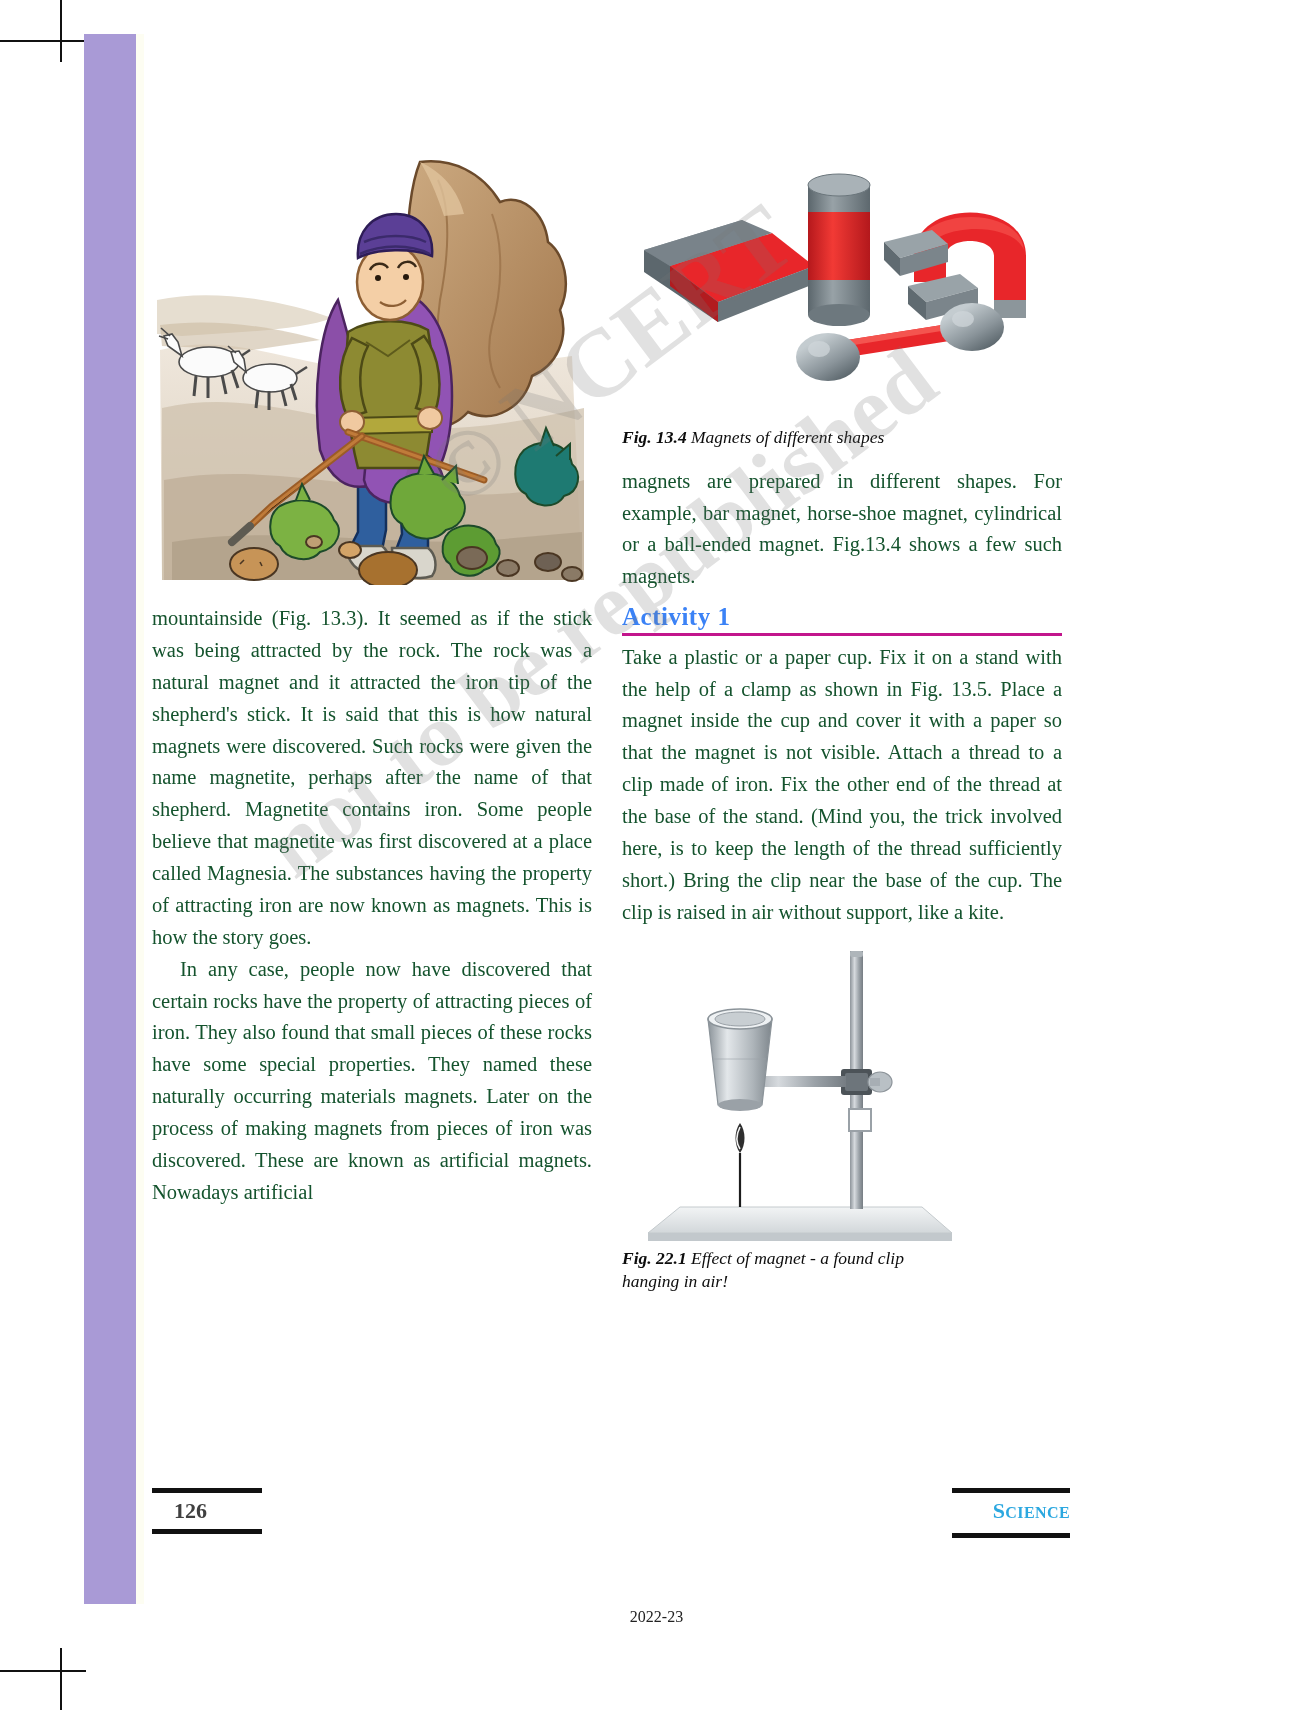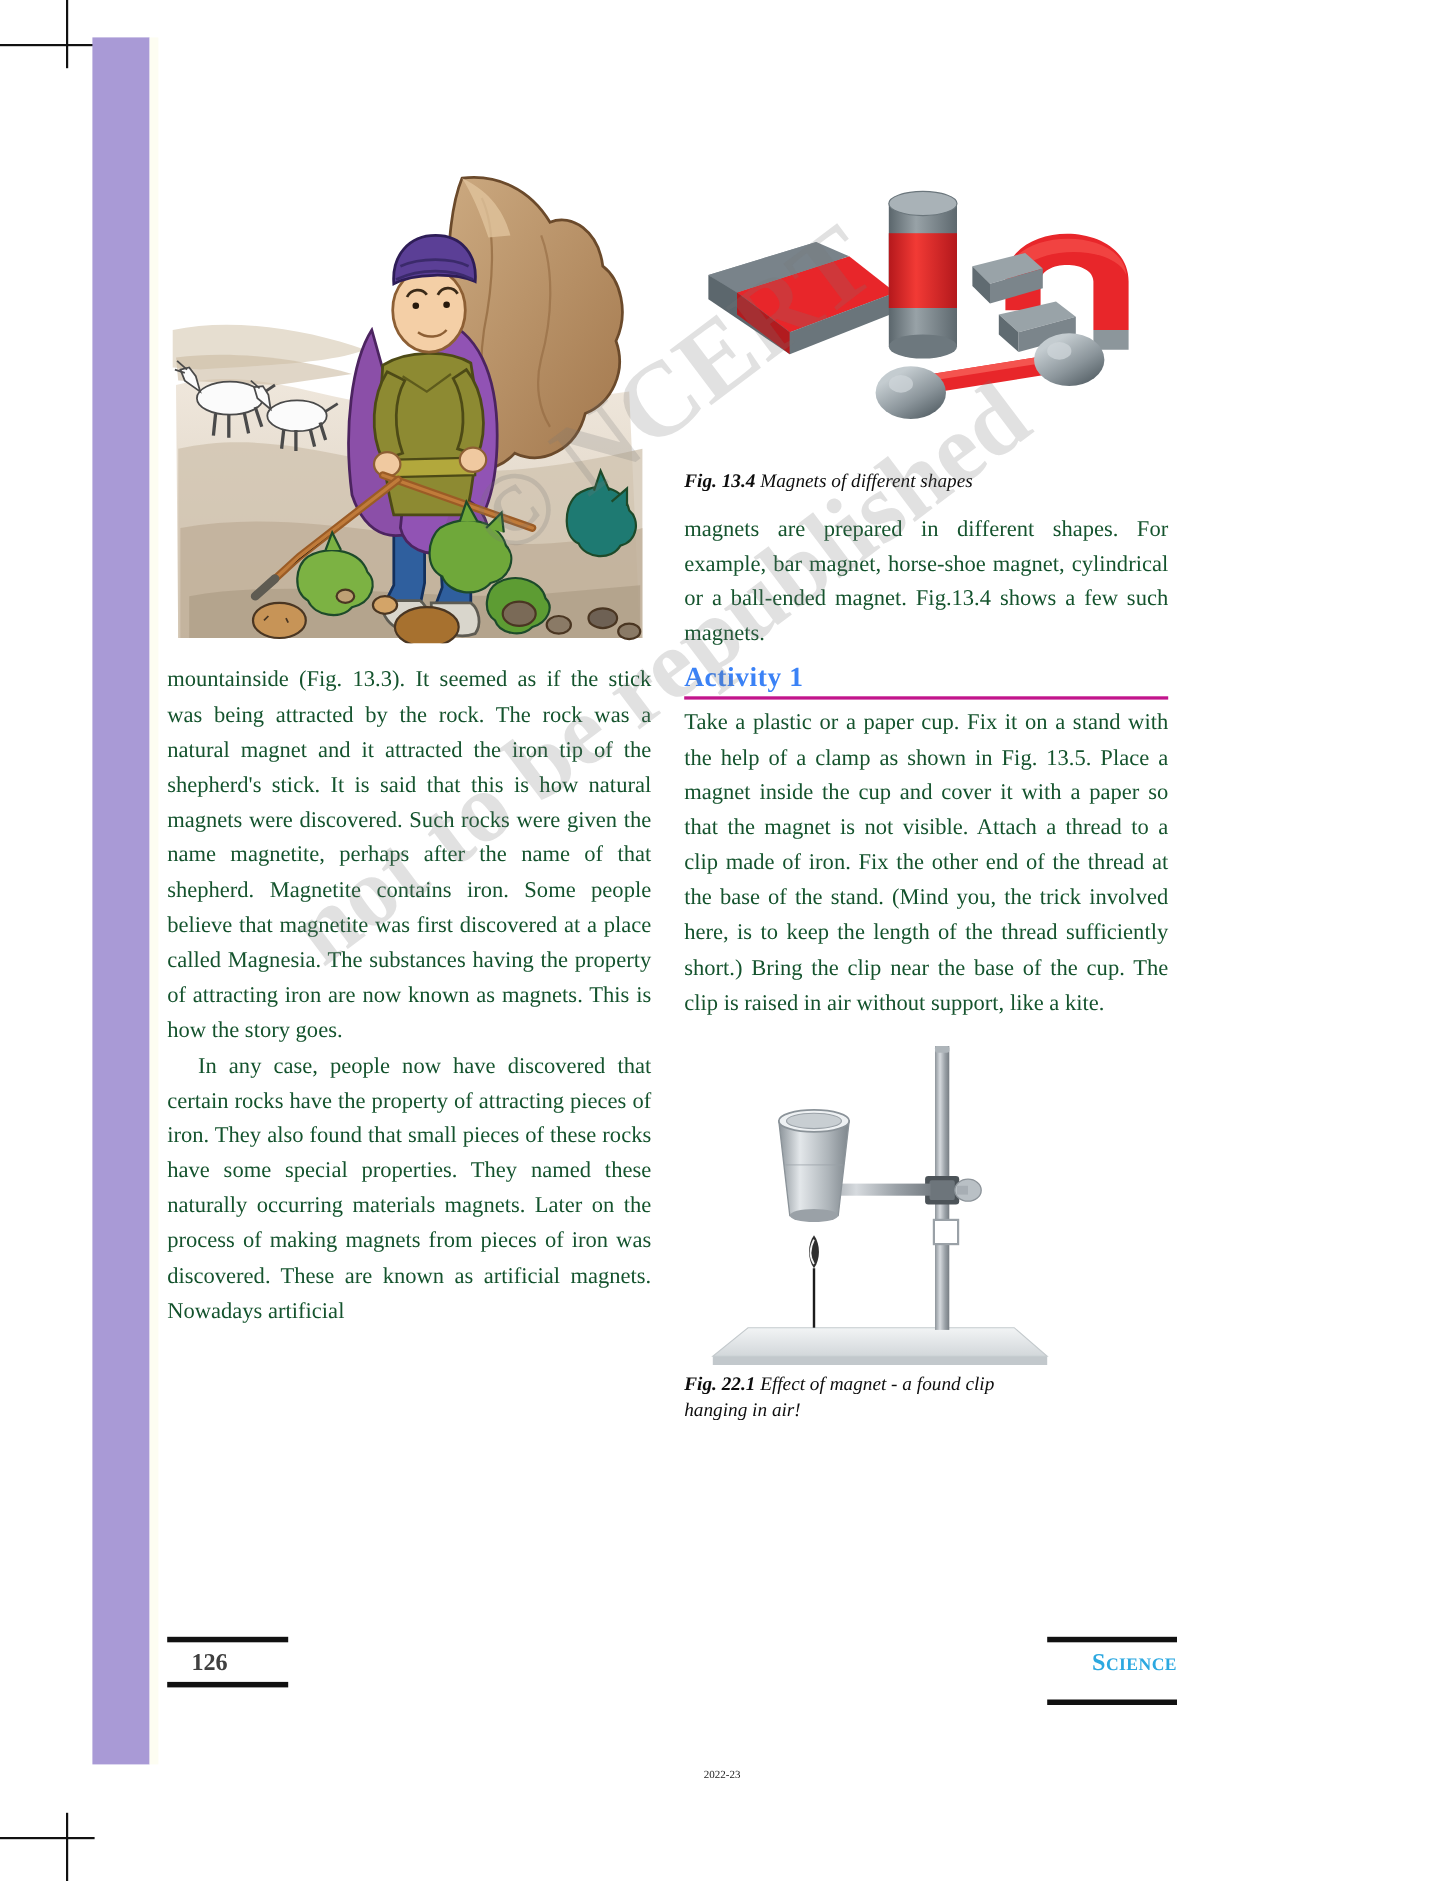--- a/index.html
+++ b/index.html
@@ -159,37 +159,37 @@
     top: 1488px;
     width: 118px;
     text-align: right;
   }
   #footer-right .rule {
     height: 5px;
     background: #111;
     width: 118px;
   }
   #footer-right .sciword {
-    padding: 5px 0 21px 0;
+    padding: 5px 0 9px 0;
     color: #2ca8e0;
     font-weight: bold;
     font-family: "Liberation Serif","DejaVu Serif",serif;
     letter-spacing: .4px;
     text-align: right;
   }
   #footer-right .sciword .big { font-size: 22px; }
   #footer-right .sciword .sm  { font-size: 16px; }
 
   #year-line {
     position: absolute;
     left: 0;
     top: 1608px;
     width: 1313px;
     text-align: center;
-    font-size: 10px;
+    font-size: 16px;
     color: #222;
     font-family: "Liberation Serif","DejaVu Serif",serif;
   }
 
   
   #watermark {
     position: absolute;
     left: 150px;
     top: 430px;
     width: 900px;

